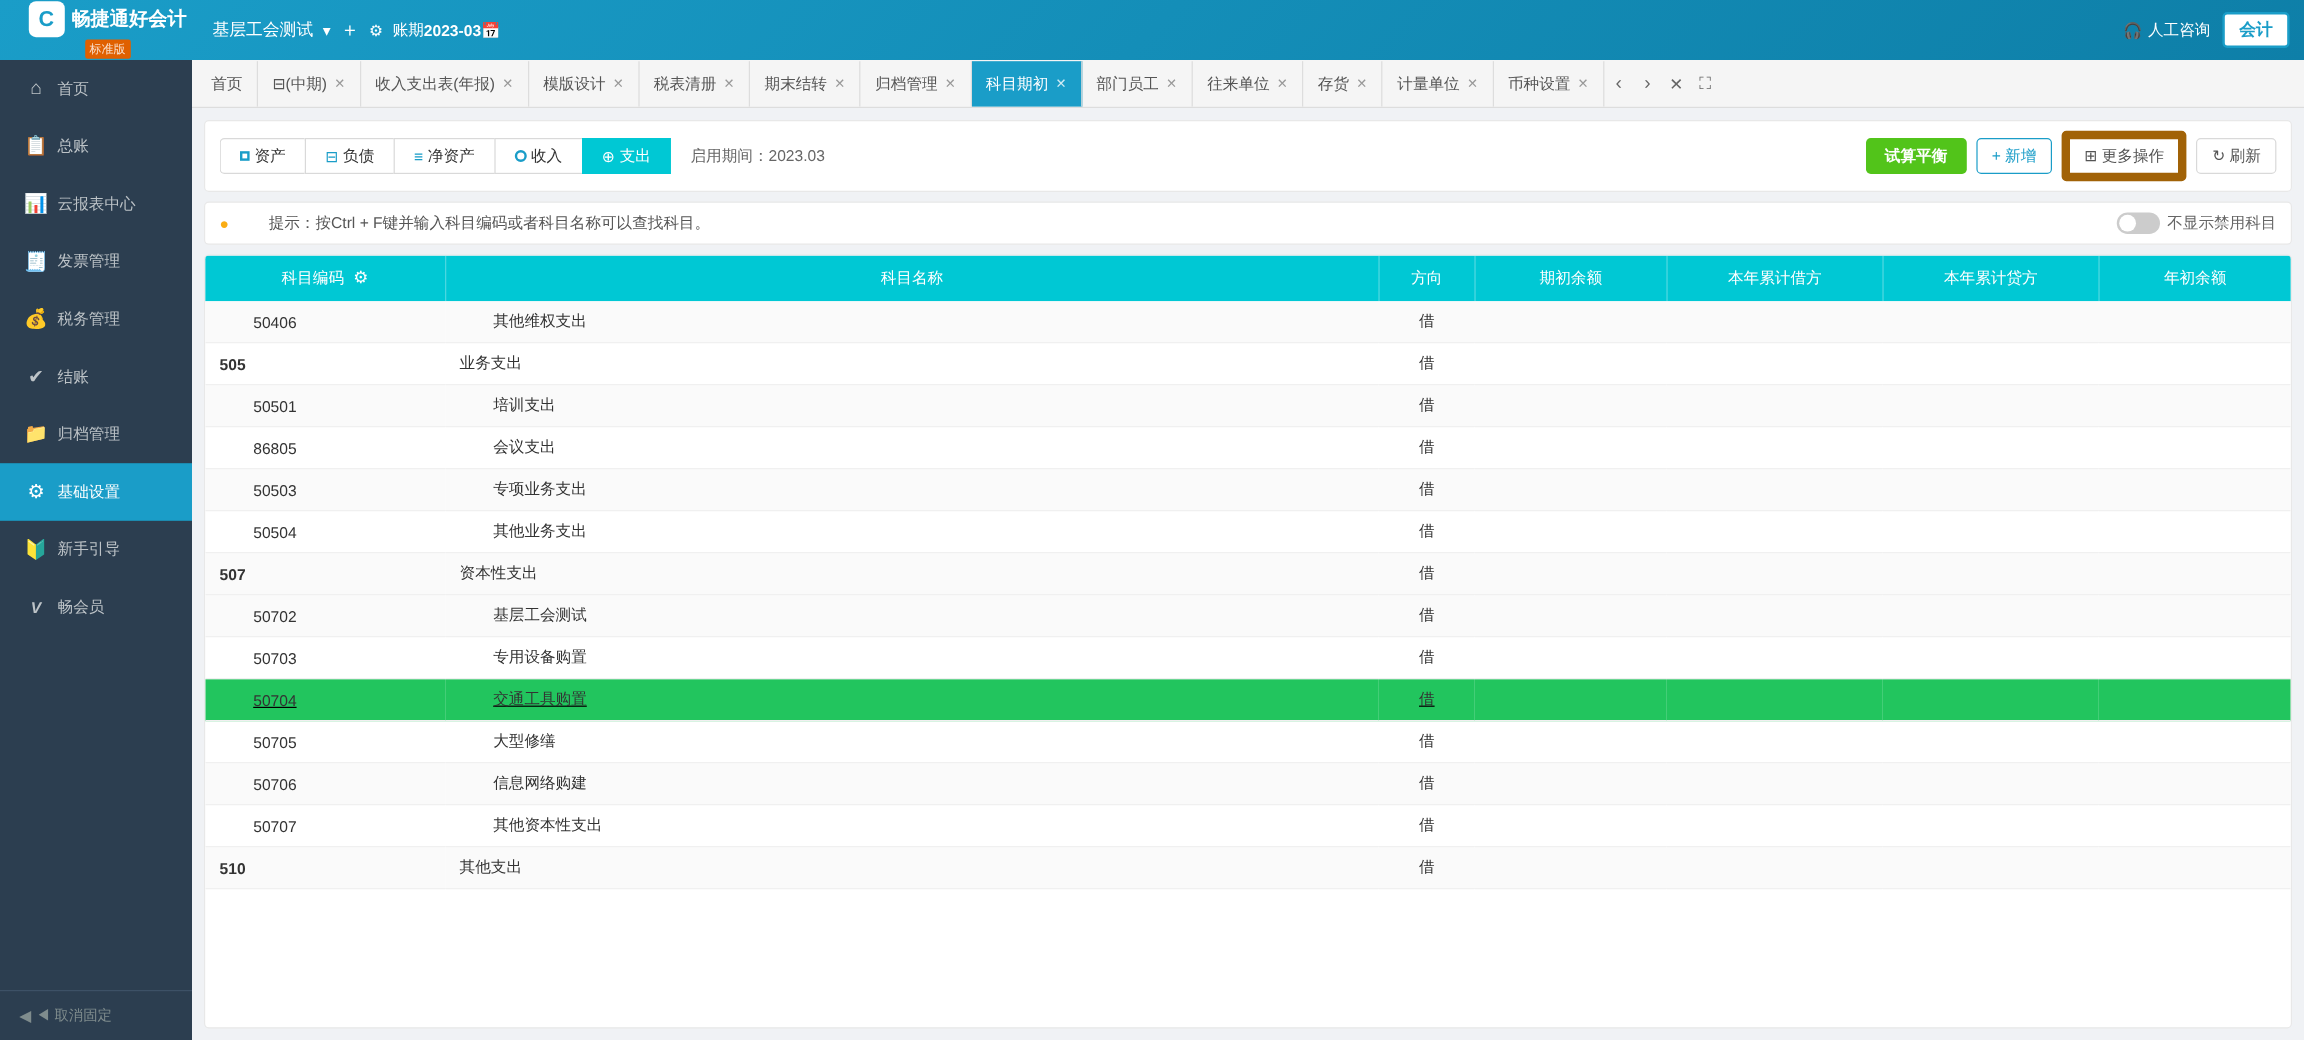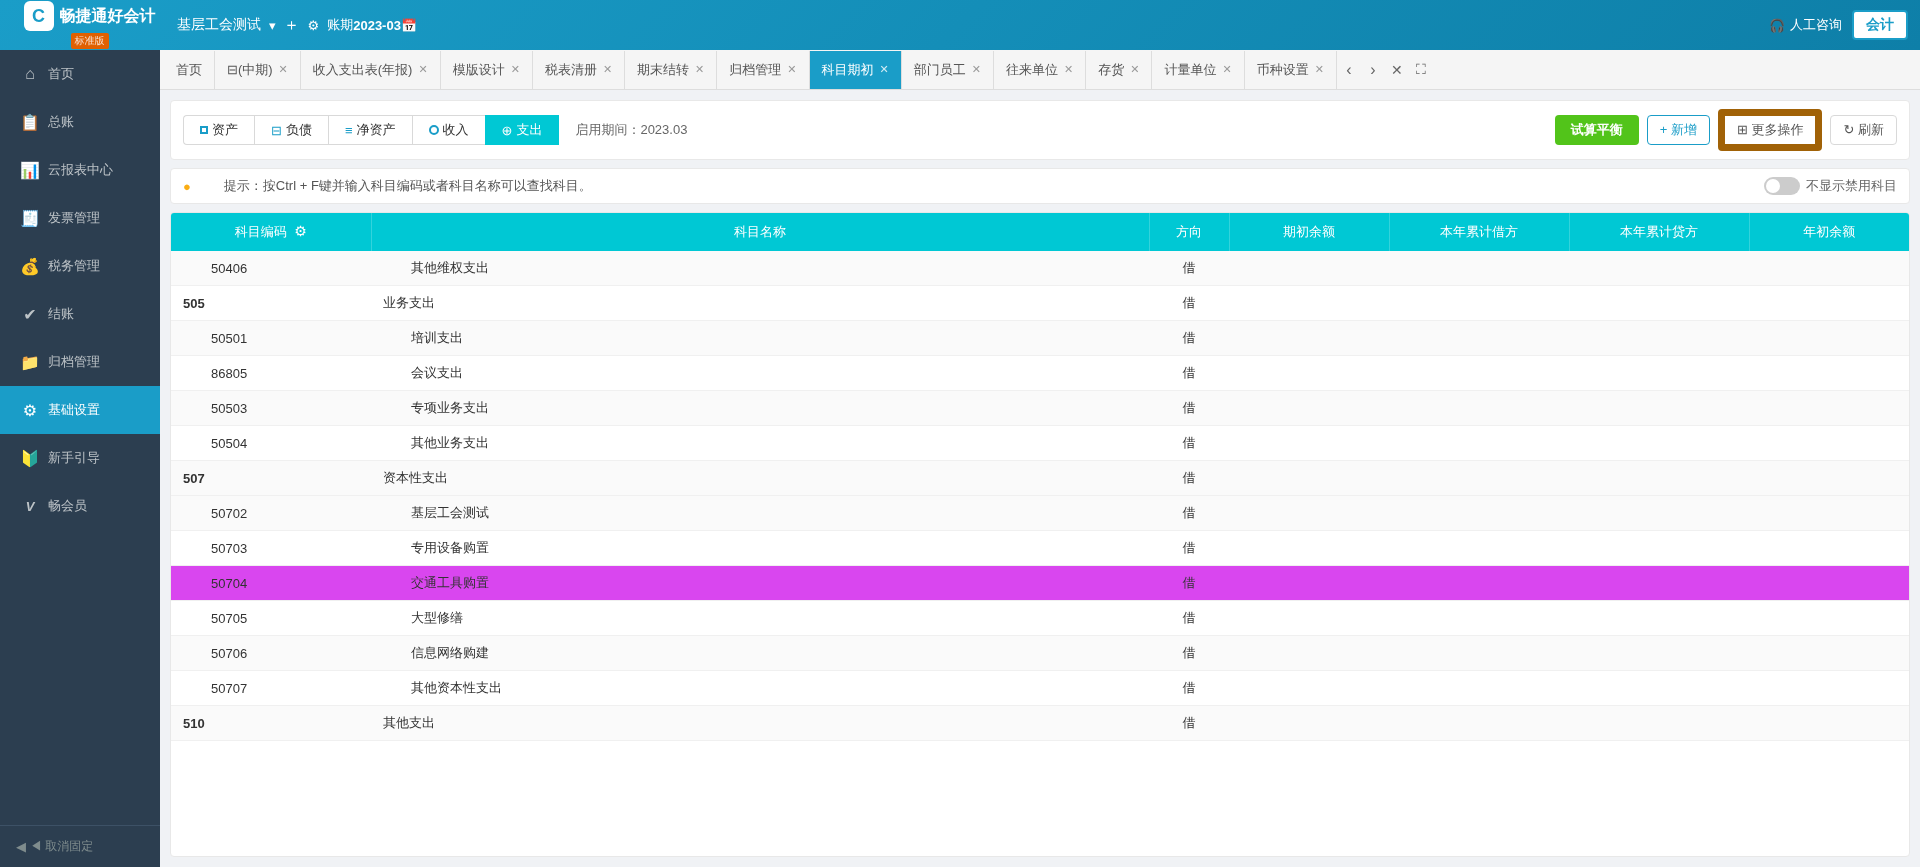--- a/index.html
+++ b/index.html
@@ -624,21 +624,21 @@
   </tr>
                 <tr style="">
     <td class="indent-1">50703</td>
     <td style="padding-left:40px;">专用设备购置</td>
     <td style="text-align:center;">借</td>
     <td style="text-align:right;"></td>
     <td style="text-align:right;"></td>
     <td style="text-align:right;"></td>
     <td style="text-align:right;"></td>
   </tr>
-                <tr style="background: #d946ef;">
+                <tr style="background: #22c55e; text-decoration: underline;">
     <td class="indent-1">50704</td>
     <td style="padding-left:40px;">交通工具购置</td>
     <td style="text-align:center;">借</td>
     <td style="text-align:right;"></td>
     <td style="text-align:right;"></td>
     <td style="text-align:right;"></td>
     <td style="text-align:right;"></td>
   </tr>
                 <tr style="">
     <td class="indent-1">50705</td>

